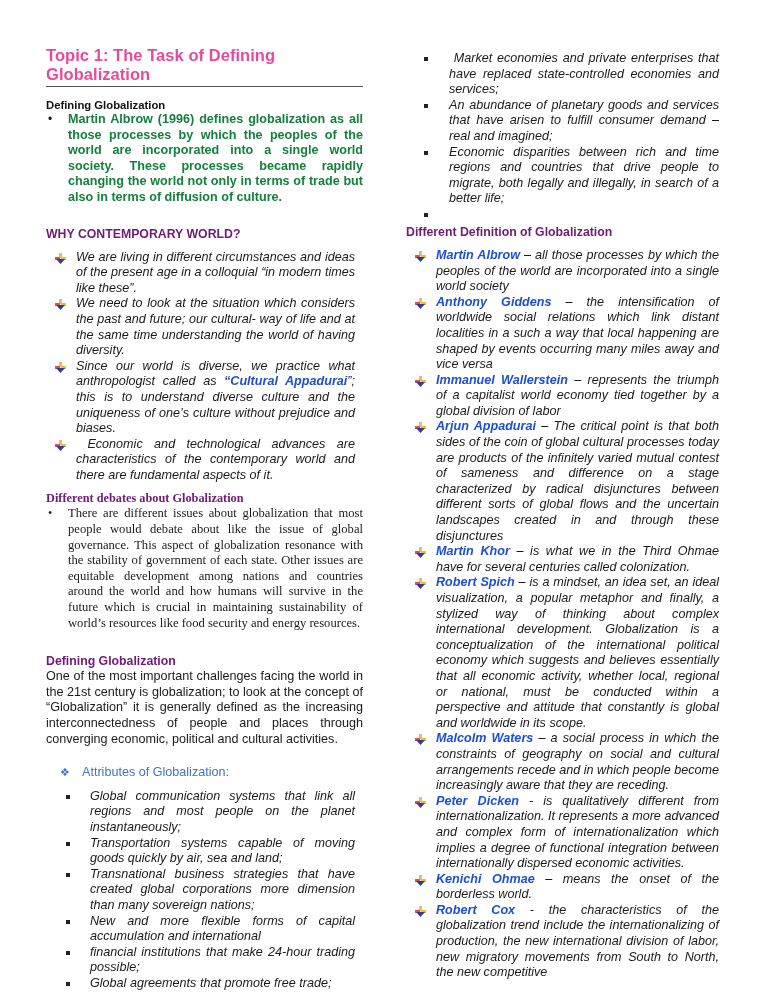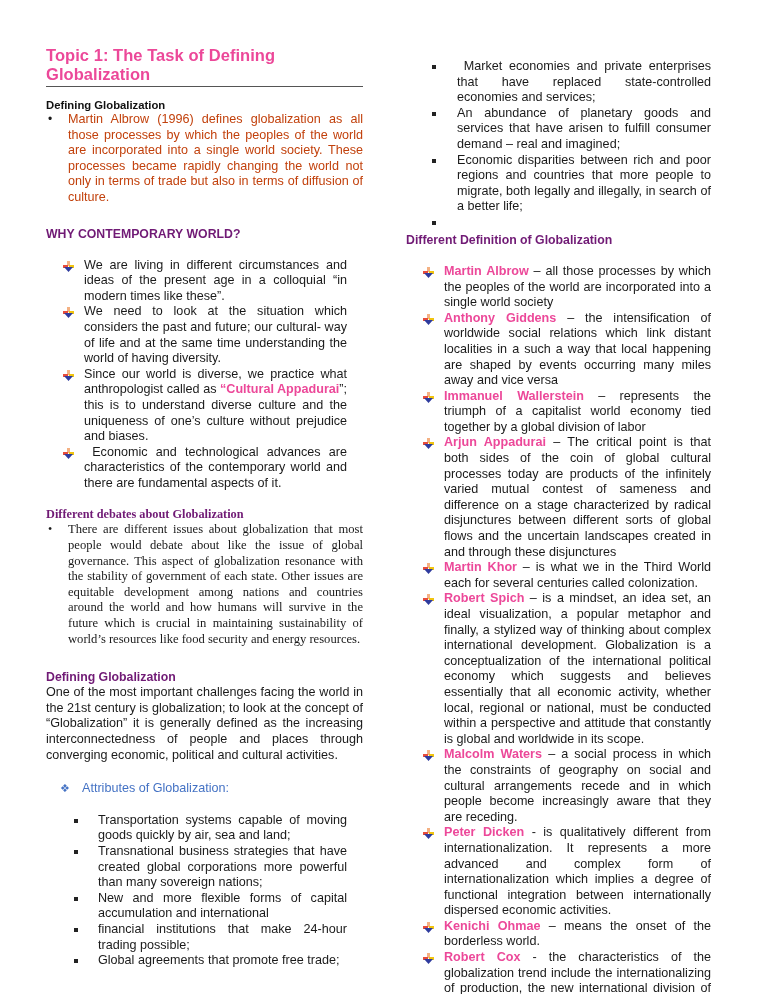--- a/index.html
+++ b/index.html
@@ -6,35 +6,35 @@
   body { width: 768px; height: 994px; position: relative; overflow: hidden;
          font-family: "Liberation Sans", sans-serif; color: #1a1a1a; }
   .col { position: absolute; top: 40px; }
   .col-left { left: 46px; width: 317px; }
   .col-right { left: 406px; width: 321px; }
   .title { font-size: 16.5px; font-weight: bold; color: #ec4899; margin: 6px 0 0 0;
            padding-bottom: 2px; border-bottom: 1.3px solid #555; letter-spacing: 0.05px; }
   .subhead-black { font-size: 11.3px; font-weight: bold; color: #111; margin-top: 11px; line-height: 14px; }
   .subhead { font-size: 12.3px; font-weight: bold; color: #701a75; line-height: 15px; }
   p, li { font-size: 12.6px; line-height: 15.6px; text-align: justify; margin: 0; }
-  .gray { color: #c2410c; }
-  ul { list-style: none; margin: 16px; padding: 0; }
+  .gray { color: #15803d; font-weight: bold; }
+  ul { list-style: none; margin: 8px; padding: 0; font-style: italic; }
   .item { position: relative; padding-left: 22px; }
   .item .marker { position: absolute; left: 0; top: 0; width: 18px; text-align: left; }
   .dot { font-size: 12px; line-height: 15.6px; padding-left: 2px; }
   .sq { display: inline-block; width: 4px; height: 4px; background: #222; position: absolute; top: 6px; }
   .sublist .item { padding-left: 36px; }
   .sublist .item .sq { left: 12px; }
   .right-sublist .item { padding-left: 35px; }
   .right-sublist .item .sq { left: 10px; }
   .arrow-icon { position: absolute; left: 1px; top: 3px; width: 11px; height: 11px; }
   .sec { margin-top: 14px; }
   .attr-head { font-size: 12.6px; line-height: 15.6px; color: #4472c4; padding-left: 36px; position: relative; margin-top: 18px; }
   .attr-head .diamond { position: absolute; left: 14px; top: 0; color: #4472c4; font-size: 11px; }
-  b { font-weight: bold; color: #ec4899; }
+  b { font-weight: bold; color: #1d4ed8; }
 </style>
 </head>
 <body>
 
 <svg width="0" height="0" style="position:absolute">
   <defs>
     <symbol id="arrow-sym" viewBox="0 0 11 11">
       <rect x="4" y="0" width="3" height="5" fill="#f4b183"></rect>
       <rect x="0" y="4" width="5" height="3" fill="#e74c3c"></rect>
       <rect x="6" y="4" width="5" height="3" fill="#f1c40f"></rect>
@@ -93,54 +93,55 @@
   <div class="sec" style="margin-top:23px;">
     <div class="subhead">Defining Globalization</div>
     <p>One of the most important challenges facing the world in the 21st century is globalization; to look at the concept of “Globalization” it is generally defined as the increasing interconnectedness of people and places through converging economic, political and cultural activities.</p>
   </div>
 
   <div class="attr-head">
     <span class="diamond">❖</span>
     <span>Attributes of Globalization:</span>
   </div>
   <ul class="sublist">
+    <li class="item"><span class="sq"></span><span>Global communication systems that link all regions and most people on the planet instantaneously;</span></li>
     <li class="item"><span class="sq"></span><span>Transportation systems capable of moving goods quickly by air, sea and land;</span></li>
-    <li class="item"><span class="sq"></span><span>Transnational business strategies that have created global corporations more powerful than many sovereign nations;</span></li>
+    <li class="item"><span class="sq"></span><span>Transnational business strategies that have created global corporations more dimension than many sovereign nations;</span></li>
     <li class="item"><span class="sq"></span><span>New and more flexible forms of capital accumulation and international</span></li>
     <li class="item"><span class="sq"></span><span>financial institutions that make 24-hour trading possible;</span></li>
     <li class="item"><span class="sq"></span><span>Global agreements that promote free trade;</span></li>
   </ul>
 </div>
 
 <div class="col col-right" style="top:43px;">
   <ul class="sublist right-sublist">
     <li class="item"><span class="sq"></span><span>&nbsp;Market economies and private enterprises that have replaced state-controlled economies and services;</span></li>
     <li class="item"><span class="sq"></span><span>An abundance of planetary goods and services that have arisen to fulfill consumer demand – real and imagined;</span></li>
-    <li class="item"><span class="sq"></span><span>Economic disparities between rich and poor regions and countries that more people to migrate, both legally and illegally, in search of a better life;</span></li>
+    <li class="item"><span class="sq"></span><span>Economic disparities between rich and time regions and countries that drive people to migrate, both legally and illegally, in search of a better life;</span></li>
     <li class="item"><span class="sq"></span></li>
   </ul>
 
   <div class="sec" style="margin-top:18px;">
     <div class="subhead">Different Definition of Globalization</div>
     <ul>
       <li class="item"><svg class="arrow-icon">
             <use href="#arrow-sym"></use>
           </svg><b>Martin Albrow</b><span> – all those processes by which the peoples of the world are incorporated into a single world society</span></li>
       <li class="item"><svg class="arrow-icon">
             <use href="#arrow-sym"></use>
           </svg><b>Anthony Giddens</b><span> – the intensification of worldwide social relations which link distant localities in a such a way that local happening are shaped by events occurring many miles away and vice versa</span></li>
       <li class="item"><svg class="arrow-icon">
             <use href="#arrow-sym"></use>
           </svg><b>Immanuel Wallerstein</b><span> – represents the triumph of a capitalist world economy tied together by a global division of labor</span></li>
       <li class="item"><svg class="arrow-icon">
             <use href="#arrow-sym"></use>
           </svg><b>Arjun Appadurai</b><span> – The critical point is that both sides of the coin of global cultural processes today are products of the infinitely varied mutual contest of sameness and difference on a stage characterized by radical disjunctures between different sorts of global flows and the uncertain landscapes created in and through these disjunctures</span></li>
       <li class="item"><svg class="arrow-icon">
             <use href="#arrow-sym"></use>
-          </svg><b>Martin Khor</b><span> – is what we in the Third World each for several centuries called colonization.</span></li>
+          </svg><b>Martin Khor</b><span> – is what we in the Third Ohmae have for several centuries called colonization.</span></li>
       <li class="item"><svg class="arrow-icon">
             <use href="#arrow-sym"></use>
           </svg><b>Robert Spich</b><span> – is a mindset, an idea set, an ideal visualization, a popular metaphor and finally, a stylized way of thinking about complex international development. Globalization is a conceptualization of the international political economy which suggests and believes essentially that all economic activity, whether local, regional or national, must be conducted within a perspective and attitude that constantly is global and worldwide in its scope.</span></li>
       <li class="item"><svg class="arrow-icon">
             <use href="#arrow-sym"></use>
           </svg><b>Malcolm Waters</b><span> – a social process in which the constraints of geography on social and cultural arrangements recede and in which people become increasingly aware that they are receding.</span></li>
       <li class="item"><svg class="arrow-icon">
             <use href="#arrow-sym"></use>
           </svg><b>Peter Dicken</b><span> - is qualitatively different from internationalization. It represents a more advanced and complex form of internationalization which implies a degree of functional integration between internationally dispersed economic activities.</span></li>
       <li class="item"><svg class="arrow-icon">

